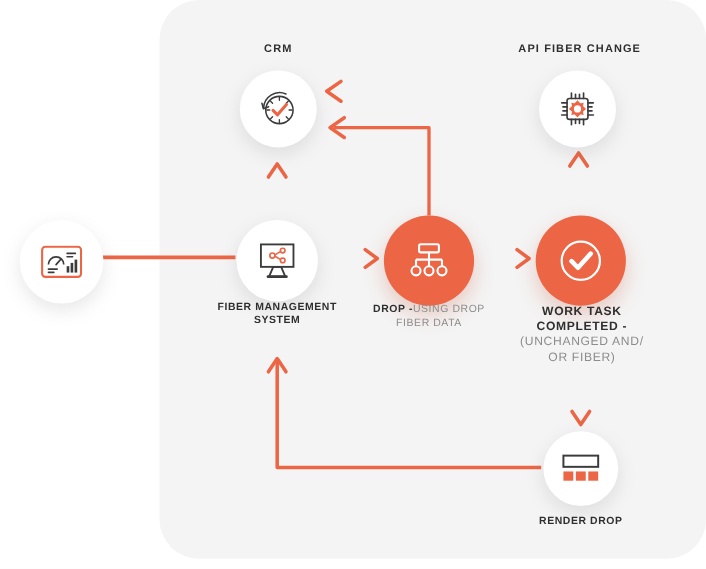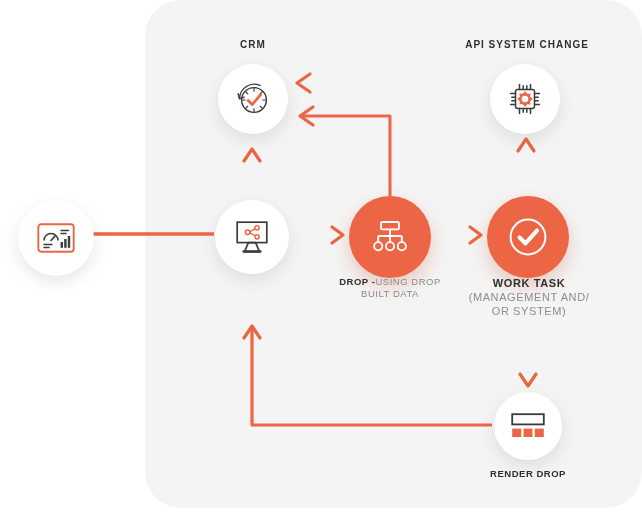--- a/index.html
+++ b/index.html
@@ -165,21 +165,21 @@
           <line x1="13.0" y1="29.0" x2="14.8" y2="27.2"></line>
           <line x1="27.2" y1="14.8" x2="29.0" y2="13.0"></line>
         </g>
         <path d="M15.2 21.4 L19.3 25.4 L27.4 15.9" fill="none" stroke="#ec6544" stroke-width="2.8" stroke-linecap="round" stroke-linejoin="round"></path>
         <path d="M6.6 19.4 A14.6 14.6 0 0 1 27.0 6.4" fill="none" stroke="#3b3b3b" stroke-width="1.4" stroke-linecap="round"></path>
         <path d="M5.1 14.8 L6.4 19.8 L11.2 18.1" fill="none" stroke="#3b3b3b" stroke-width="1.4" stroke-linecap="round" stroke-linejoin="round"></path>
       </svg>
     </div>
   </div>
 
-  <div class="toptitle" id="t-api">API SYSTEM CHANGE</div>
+  <div class="toptitle" id="t-api">API FIBER CHANGE</div>
   <div class="node" id="n-api">
     <div class="circ white">
       <svg class="icon-svg" width="40" height="40" viewBox="0 0 40 40">
         <rect x="10.5" y="10.5" width="19" height="19" rx="2.2" fill="none" stroke="#3b3b3b" stroke-width="1.5"></rect>
         <g stroke="#3b3b3b" stroke-width="1.5" stroke-linecap="round">
           <line x1="14.5" y1="10.5" x2="14.5" y2="5.6"></line>
           <line x1="18.2" y1="10.5" x2="18.2" y2="6.8"></line>
           <line x1="21.8" y1="10.5" x2="21.8" y2="6.8"></line>
           <line x1="25.5" y1="10.5" x2="25.5" y2="5.6"></line>
           <line x1="14.5" y1="29.5" x2="14.5" y2="34.4"></line>
@@ -219,53 +219,58 @@
         <g stroke="#ec6544" stroke-width="1.4">
           <line x1="16.6" y1="12.0" x2="22.2" y2="8.6"></line>
           <line x1="16.6" y1="12.7" x2="22.2" y2="16.0"></line>
         </g>
         <circle cx="14.6" cy="12.3" r="2.3" fill="none" stroke="#ec6544" stroke-width="1.5"></circle>
         <circle cx="24.0" cy="7.8" r="2.1" fill="none" stroke="#ec6544" stroke-width="1.5"></circle>
         <circle cx="24.0" cy="16.8" r="2.1" fill="none" stroke="#ec6544" stroke-width="1.5"></circle>
       </svg>
     </div>
   </div>
+  <div class="cap" id="c-fms">
+    <div><b>FIBER MANAGEMENT</b></div>
+    <div><b>SYSTEM</b></div>
+  </div>
 
   <div class="node" id="n-rbd">
     <div class="circ orange">
       <svg class="icon-svg" width="40" height="36" viewBox="0 0 40 36">
         <rect x="11" y="3" width="18" height="7.4" rx="1.4" fill="none" stroke="#ffffff" stroke-width="1.9"></rect>
         <line x1="20" y1="10.4" x2="20" y2="17" stroke="#ffffff" stroke-width="1.9"></line>
         <line x1="8.2" y1="17" x2="31.8" y2="17" stroke="#ffffff" stroke-width="1.9"></line>
         <line x1="8.2" y1="17" x2="8.2" y2="23" stroke="#ffffff" stroke-width="1.9"></line>
         <line x1="20" y1="17" x2="20" y2="23" stroke="#ffffff" stroke-width="1.9"></line>
         <line x1="31.8" y1="17" x2="31.8" y2="23" stroke="#ffffff" stroke-width="1.9"></line>
         <circle cx="8.2" cy="27.2" r="4.1" fill="none" stroke="#ffffff" stroke-width="1.9"></circle>
         <circle cx="20" cy="27.2" r="4.1" fill="none" stroke="#ffffff" stroke-width="1.9"></circle>
         <circle cx="31.8" cy="27.2" r="4.1" fill="none" stroke="#ffffff" stroke-width="1.9"></circle>
       </svg>
     </div>
   </div>
   <div class="cap" id="c-rbd">
     <div><b>DROP -</b><span class="lt">USING DROP</span></div>
-    <div><span class="lt">BUILT DATA</span></div>
+    <div><span class="lt">FIBER DATA</span></div>
   </div>
 
   <div class="node" id="n-wtc">
     <div class="circ orange">
       <svg class="icon-svg" width="46" height="46" viewBox="0 0 46 46">
         <circle cx="23" cy="23" r="17.4" fill="none" stroke="#ffffff" stroke-width="2"></circle>
         <path d="M14.6 23.4 L20.4 29.4 L32.0 16.6" fill="none" stroke="#ffffff" stroke-width="4.2" stroke-linecap="round" stroke-linejoin="round"></path>
       </svg>
     </div>
   </div>
   <div class="cap" id="c-wtc">
     <div><b>WORK TASK</b></div>
-    <div><span class="lt">(MANAGEMENT AND/</span></div>
-    <div><span class="lt">OR SYSTEM)</span></div>
+    <div><b>COMPLETED -</b></div>
+    <div><span class="lt">(UNCHANGED AND/</span></div>
+    <div><span class="lt">OR FIBER)</span></div>
   </div>
 
   <div class="node" id="n-gis">
     <div class="circ white">
       <svg class="icon-svg" width="36" height="28" viewBox="0 0 36 28">
         <rect x="2.2" y="2.2" width="31.6" height="10.2" fill="none" stroke="#3b3b3b" stroke-width="1.8"></rect>
         <rect x="2.2" y="16.6" width="9" height="8.4" fill="#ec6544"></rect>
         <rect x="13.5" y="16.6" width="9" height="8.4" fill="#ec6544"></rect>
         <rect x="24.8" y="16.6" width="9" height="8.4" fill="#ec6544"></rect>
       </svg>

